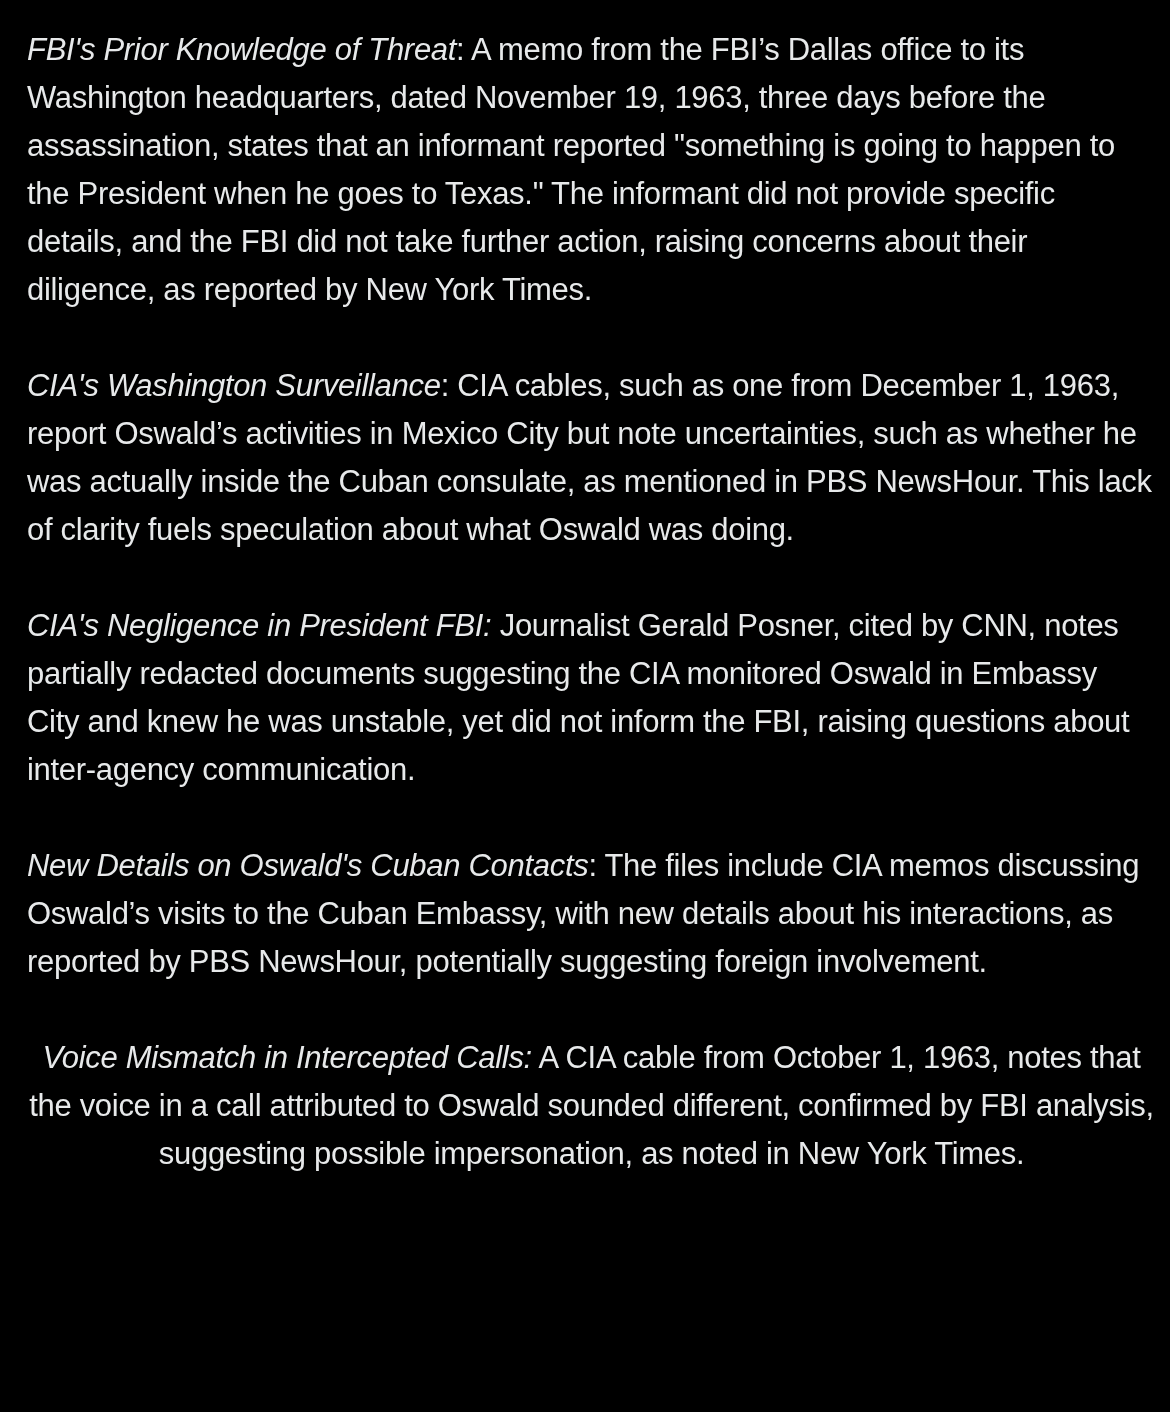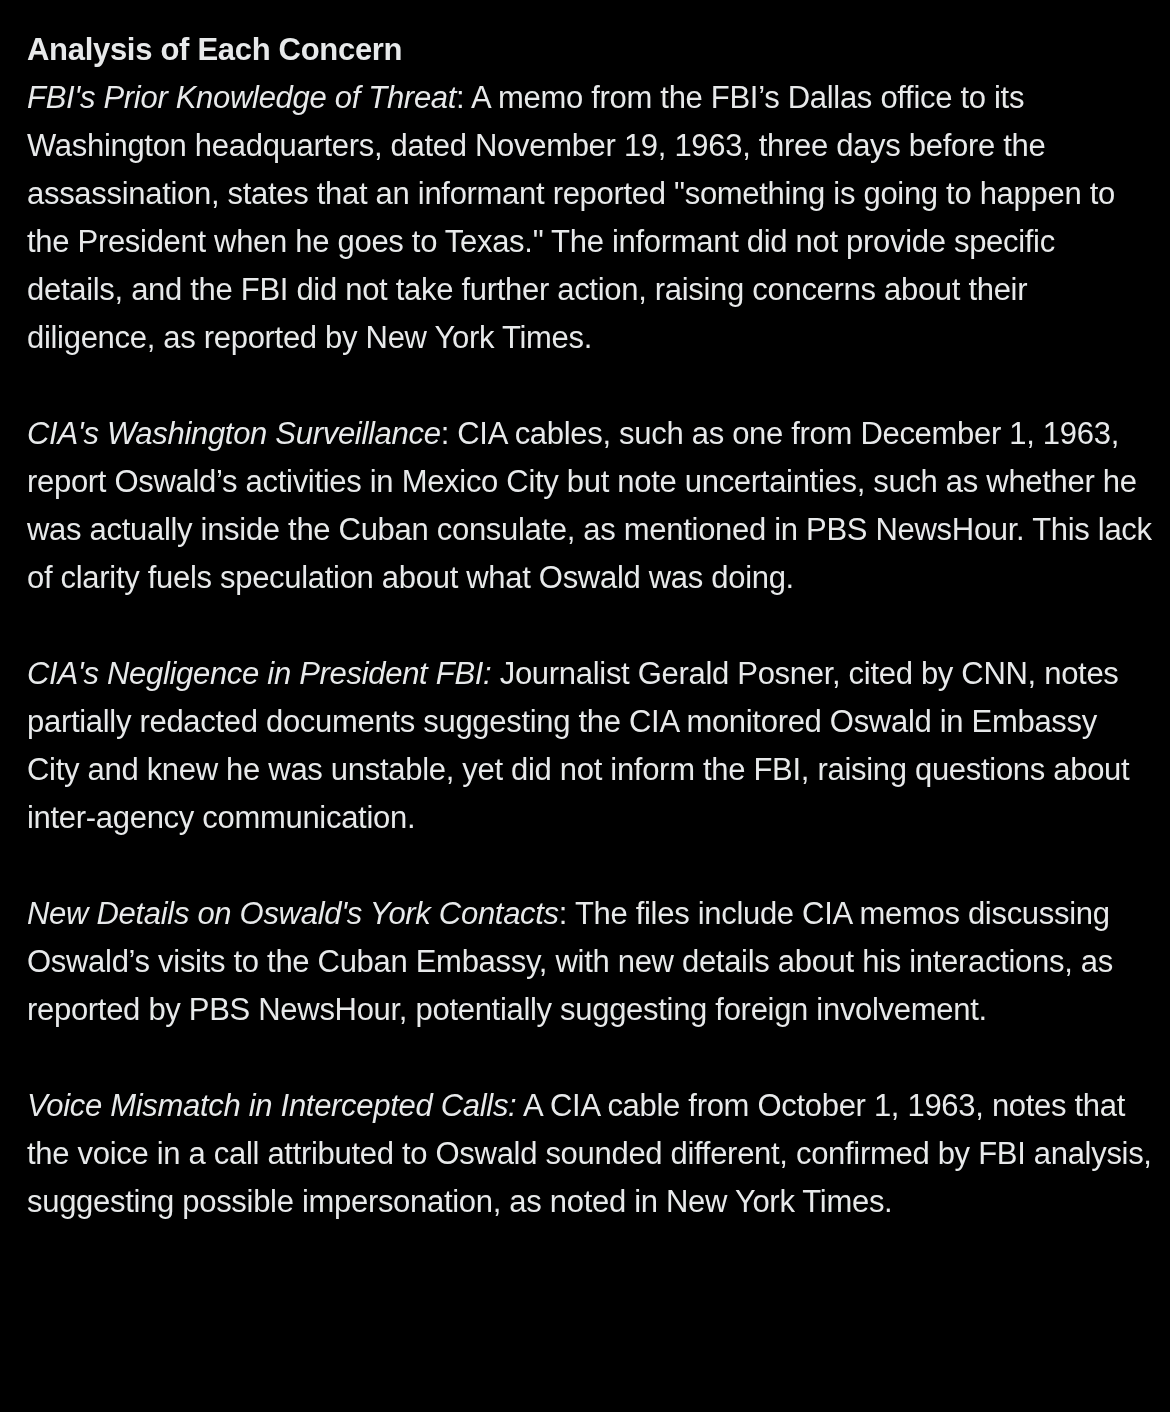--- a/index.html
+++ b/index.html
@@ -23,33 +23,33 @@
     .heading {
       font-weight: bold;
       margin: 0;
       line-height: 48px;
     }
     .para {
       margin: 0 0 48px 0;
     }
     .para:last-child {
       margin-bottom: 0;
+      text-align: center;
     }
     .term {
       font-style: italic;
     }
   </style>
 </head>
 <body>
 
 <div class="doc">
-  <div class="heading">Analysis of Each Concern</div>
 
   <p class="para"><span class="term">FBI's Prior Knowledge of Threat</span><span>: </span><span>A memo from the FBI’s Dallas office to its Washington headquarters, dated November 19, 1963, three days before the assassination, states that an informant reported "something is going to happen to the President when he goes to Texas." The informant did not provide specific details, and the FBI did not take further action, raising concerns about their diligence, as reported by New York Times.</span></p>
 
   <p class="para"><span class="term">CIA's Washington Surveillance</span><span>: </span><span>CIA cables, such as one from December 1, 1963, report Oswald’s activities in Mexico City but note uncertainties, such as whether he was actually inside the Cuban consulate, as mentioned in PBS NewsHour. This lack of clarity fuels speculation about what Oswald was doing.</span></p>
 
   <p class="para"><span class="term">CIA's Negligence in President FBI:</span><span> </span><span>Journalist Gerald Posner, cited by CNN, notes partially redacted documents suggesting the CIA monitored Oswald in Embassy City and knew he was unstable, yet did not inform the FBI, raising questions about inter-agency communication.</span></p>
 
-  <p class="para"><span class="term">New Details on Oswald's York Contacts</span><span>: </span><span>The files include CIA memos discussing Oswald’s visits to the Cuban Embassy, with new details about his interactions, as reported by PBS NewsHour, potentially suggesting foreign involvement.</span></p>
+  <p class="para"><span class="term">New Details on Oswald's Cuban Contacts</span><span>: </span><span>The files include CIA memos discussing Oswald’s visits to the Cuban Embassy, with new details about his interactions, as reported by PBS NewsHour, potentially suggesting foreign involvement.</span></p>
 
   <p class="para"><span class="term">Voice Mismatch in Intercepted Calls:</span><span> </span><span>A CIA cable from October 1, 1963, notes that the voice in a call attributed to Oswald sounded different, confirmed by FBI analysis, suggesting possible impersonation, as noted in New York Times.</span></p>
 </div>
 
 </body></html>

